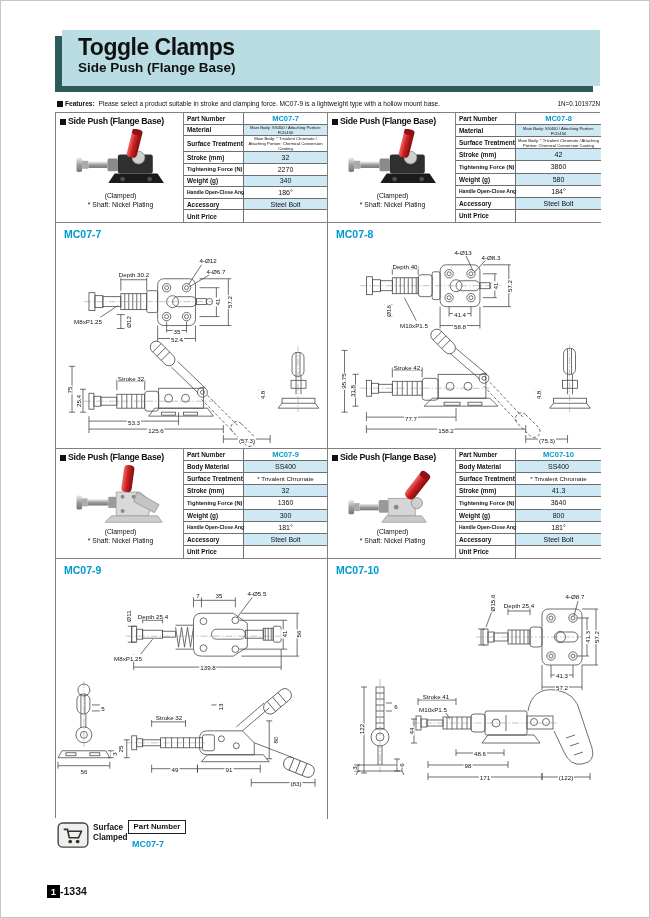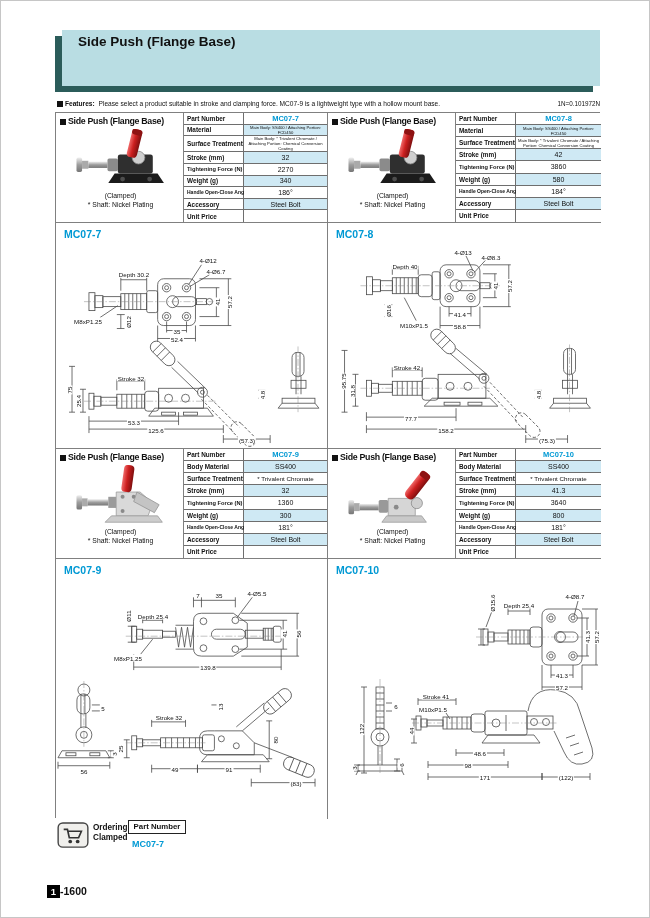--- a/index.html
+++ b/index.html
@@ -108,20 +108,21 @@
           <rect x="78" y="4" width="14" height="8" rx="4" fill="#8e1212"></rect>
         </g>
   <circle cx="88" cy="48" r="7" fill="#cfcfcf" stroke="#8a8a8a"></circle>
 </symbol>
 </defs>
 </svg>
 
 <div class="frame"></div>
 
 <div class="hdr">
+  <div class="t1">Toggle Clamps</div>
   <div class="t2">Side Push (Flange Base)</div>
 </div>
 
 <div class="feat">
   <span class="unote">1N=0.101972N</span>
   <span class="sqi"></span><b>Features:</b>
   <span>Please select a product suitable in stroke and clamping force. MC07-9 is a lightweight type with a hollow mount base.</span>
 </div>
 
 <div class="grid">
@@ -693,20 +694,20 @@
 
 </div>
 
 <svg class="oicon" viewBox="0 0 34 28">
   <rect x="1" y="1" width="32" height="26" rx="5" fill="#f0efec" stroke="#444" stroke-width="1.5"></rect>
   <path d="M7 8h4l2 9h10l3-7H12" fill="none" stroke="#333" stroke-width="1.8"></path>
   <circle cx="14" cy="21" r="2" fill="#333"></circle>
     <circle cx="22" cy="21" r="2" fill="#333"></circle>
 </svg>
 <div class="olab">
-  <div>Ordering</div>
+  <div>Surface</div>
   <div>Clamped</div>
 </div>
 <div class="pnbox">Part Number</div>
 <div class="pnval">MC07-7</div>
 
 <div class="pgbox">1</div>
-<div class="pgnum">-1600</div>
+<div class="pgnum">-1334</div>
 
 </body></html>

